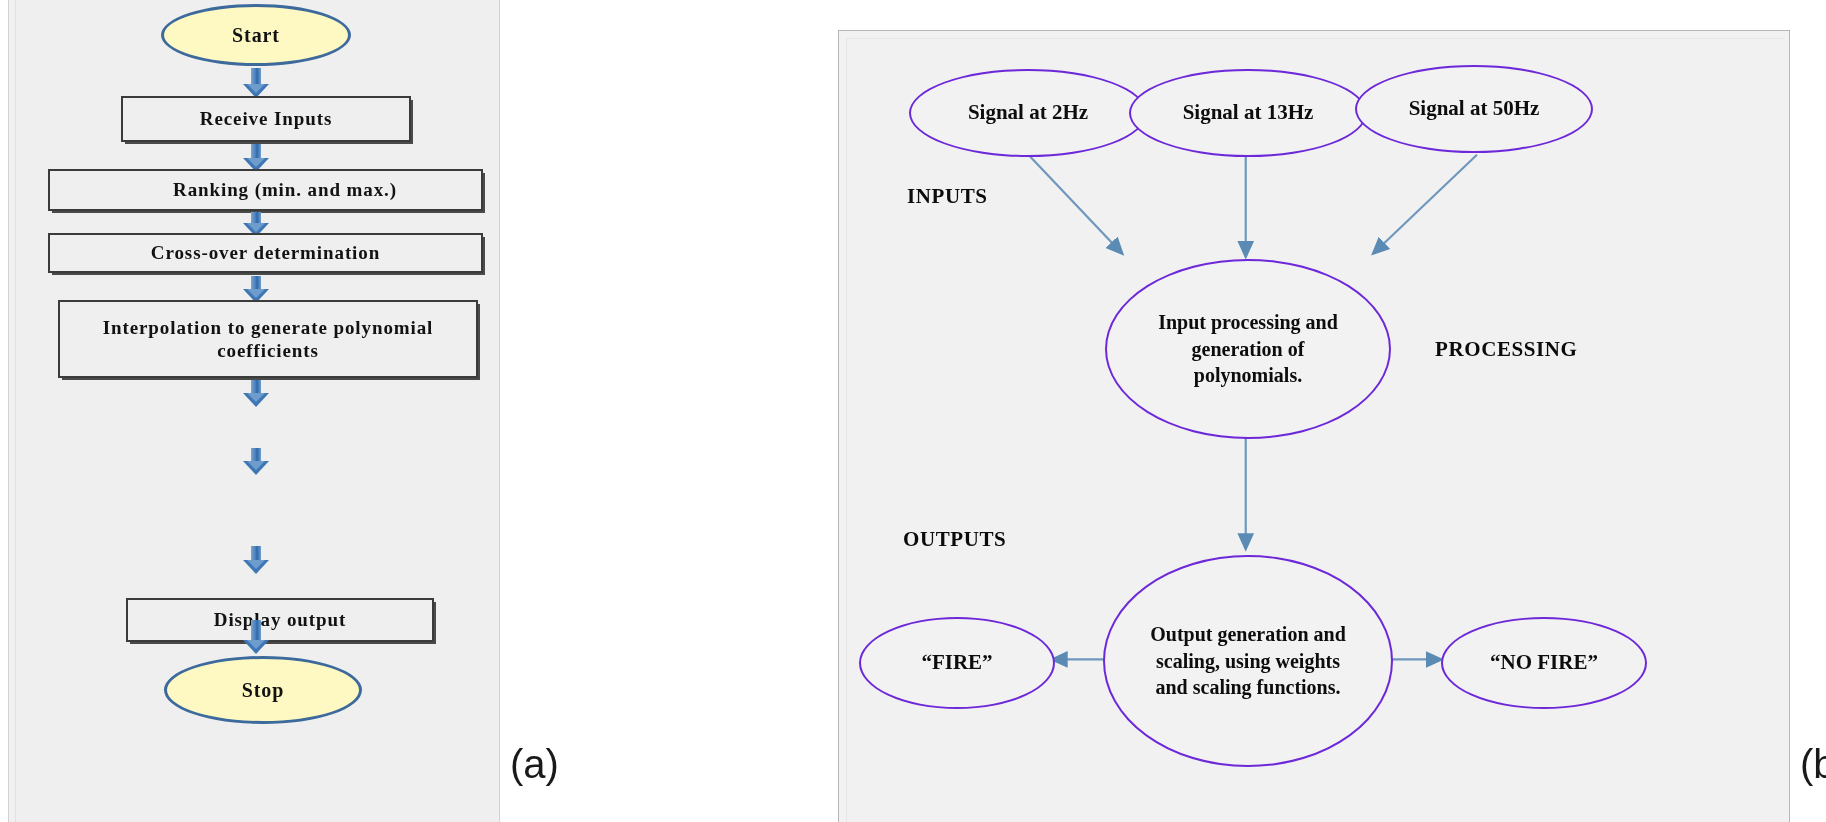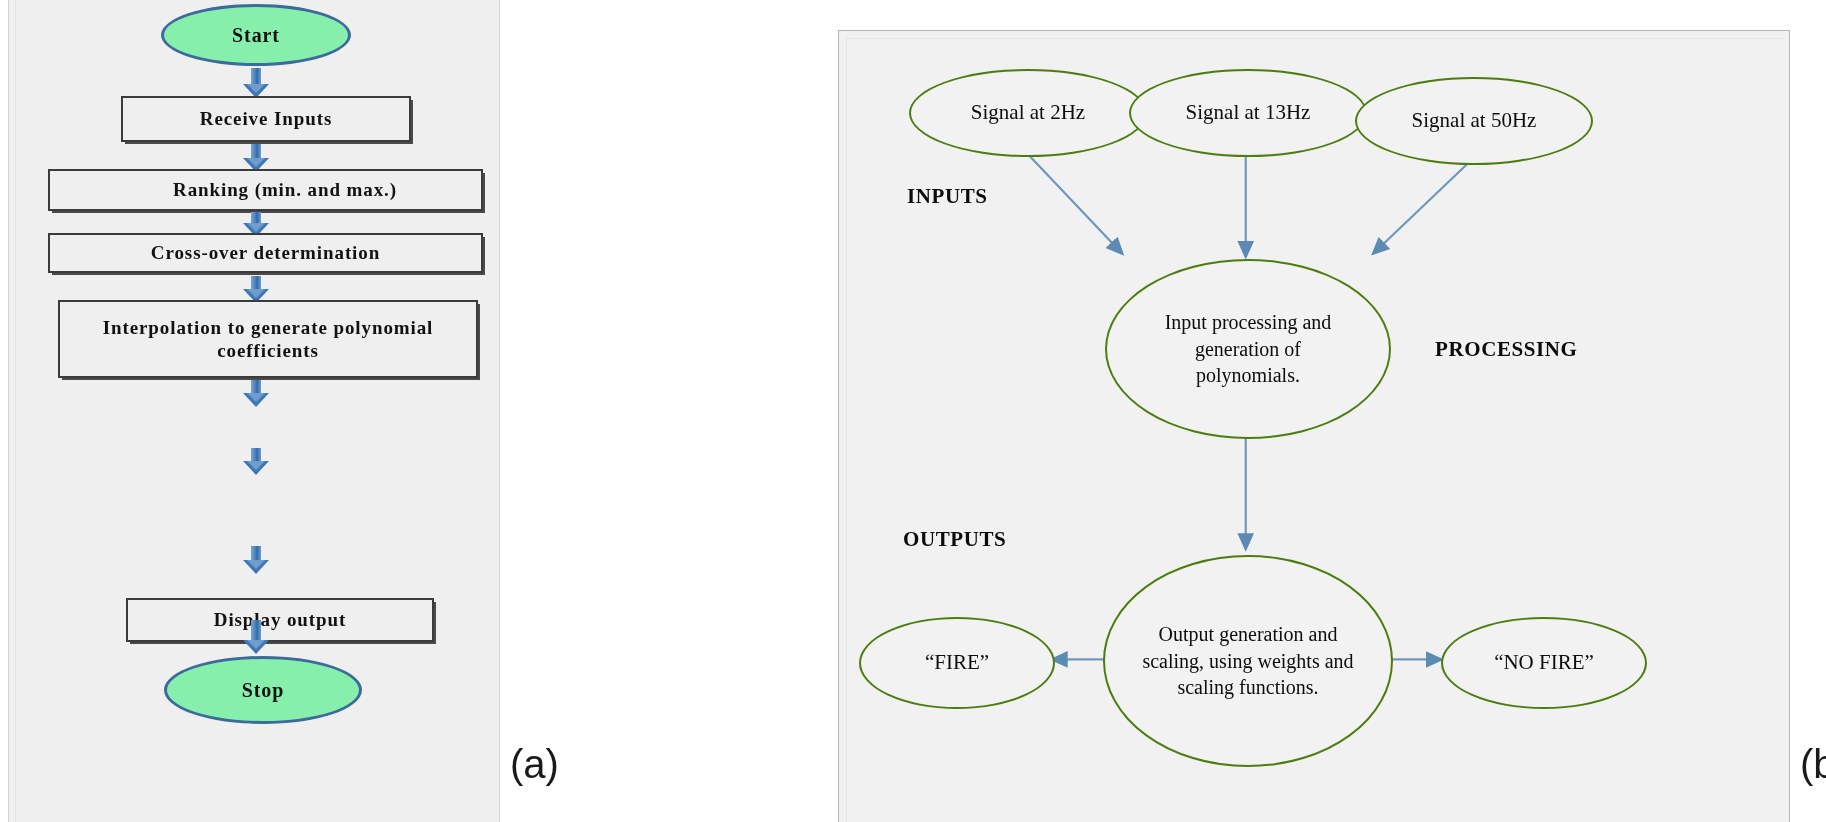--- a/index.html
+++ b/index.html
@@ -50,21 +50,21 @@
     letter-spacing: 0.9px;
     line-height: 1.22;
   }
   .fc-box {
     background: #efefef;
     border: 2px solid #3b3b3b;
     box-shadow: 3px 3px 0 -1px #4a4a4a;
     font-size: 19px;
   }
   .fc-terminal {
-    background: #86efac;
+    background: #fef9c3;
     border: 3px solid #3d6a9c;
     border-radius: 50%;
     font-size: 20px;
     box-shadow: none;
   }
 
   
   .blk-arrow {
     position: absolute;
     width: 26px;
@@ -109,30 +109,30 @@
   #panel-b-inner {
     position: absolute;
     left: 7px; top: 7px; right: 4px; bottom: 0;
     background: #f1f1f1;
     border-left: 1px solid #e6e6e6;
     border-top: 1px solid #e6e6e6;
   }
   .bd-oval {
     position: absolute;
     box-sizing: border-box;
-    border: 2px solid #4d7c0f;
+    border: 2px solid #6d28d9;
     border-radius: 50%;
     background: #f2f2f2;
     display: flex;
     align-items: center;
     justify-content: center;
     text-align: center;
     color: #0d0d0d;
     font-family: "Liberation Serif", serif;
-    font-weight: normal;
+    font-weight: bold;
     line-height: 1.32;
   }
   .bd-label {
     position: absolute;
     color: #0b0b0b;
     font-family: "Liberation Serif", serif;
     font-weight: bold;
     font-size: 21px;
     letter-spacing: 0.6px;
     white-space: nowrap;
@@ -243,21 +243,21 @@
 
         <line x1="260" y1="622" x2="206" y2="622" stroke="#6f97bd" stroke-width="2.2" marker-end="url(#ah)"></line>
 
         <line x1="540" y1="622" x2="596" y2="622" stroke="#6f97bd" stroke-width="2.2" marker-end="url(#ah)"></line>
       </svg>
 
       <div class="bd-oval" style="left:62px; top:30px; width:238px; height:88px; font-size:21px;">Signal at 2Hz</div>
 
       <div class="bd-oval" style="left:282px; top:30px; width:238px; height:88px; font-size:21px;">Signal at 13Hz</div>
 
-      <div class="bd-oval" style="left:508px; top:38px; width:238px; height:88px; font-size:21px;">Signal at 50Hz</div>
+      <div class="bd-oval" style="left:508px; top:26px; width:238px; height:88px; font-size:21px;">Signal at 50Hz</div>
 
       <div class="bd-label" style="left:60px; top:145px;">INPUTS</div>
 
       <div class="bd-oval" style="left:258px; top:220px; width:286px; height:180px; font-size:20px; padding:0 44px;">Input processing and generation of polynomials.</div>
 
       <div class="bd-label" style="left:588px; top:298px;">PROCESSING</div>
 
       <div class="bd-label" style="left:56px; top:488px;">OUTPUTS</div>
 
       <div class="bd-oval" style="left:256px; top:516px; width:290px; height:212px; font-size:20px; padding:0 34px;">Output generation and scaling, using weights and scaling functions.</div>

